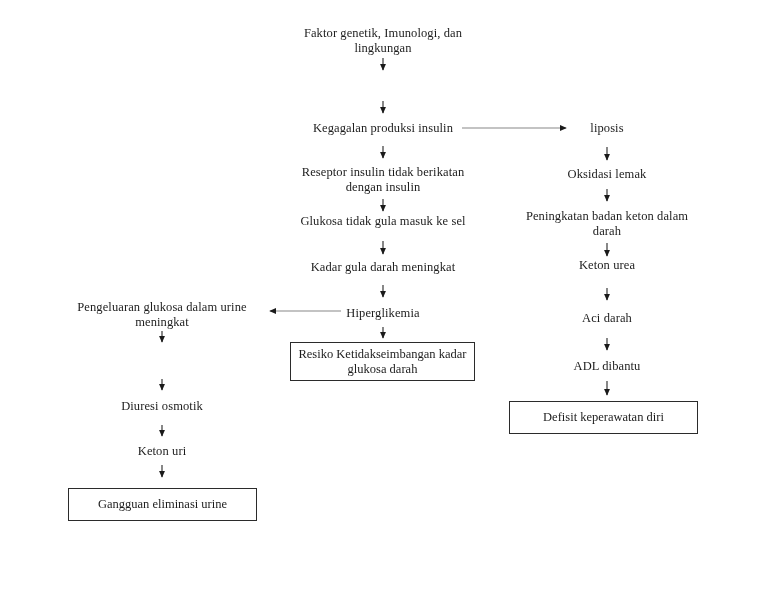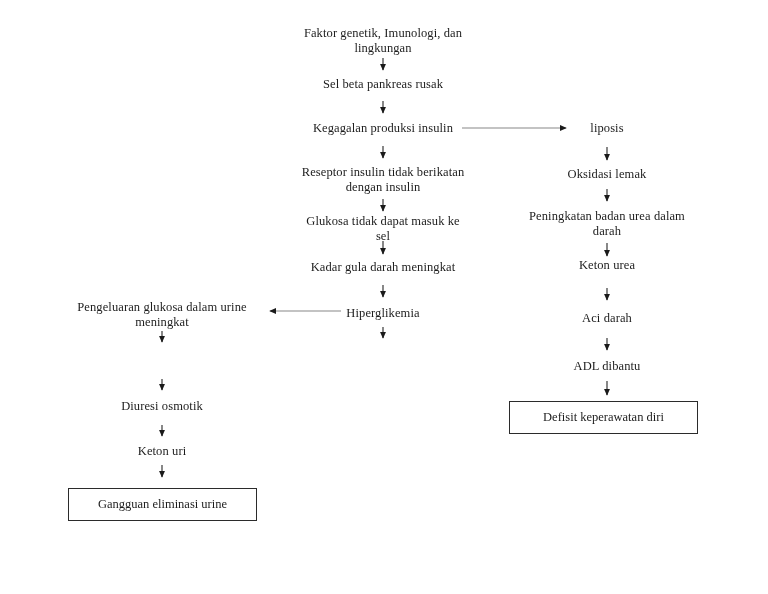--- a/index.html
+++ b/index.html
@@ -73,30 +73,32 @@
 
     <line class="hline" x1="341" y1="311" x2="270" y2="311" marker-end="url(#ah)"></line>
 
     <line class="vline" x1="162" y1="331" x2="162" y2="342" marker-end="url(#ah)"></line>
     <line class="vline" x1="162" y1="379" x2="162" y2="390" marker-end="url(#ah)"></line>
     <line class="vline" x1="162" y1="425" x2="162" y2="436" marker-end="url(#ah)"></line>
     <line class="vline" x1="162" y1="465" x2="162" y2="477" marker-end="url(#ah)"></line>
   </svg>
 
   <div class="node" style="left:298px; top:26px;">Faktor genetik,  Imunologi, dan lingkungan</div>
-  <div class="node" style="left:298px; top:77px;">Sel beta pankreas rusak</div>
   <div class="node" style="left:298px; top:121px;">Kegagalan produksi insulin</div>
   <div class="node" style="left:298px; top:165px;">Reseptor insulin tidak berikatan dengan insulin</div>
-  <div class="node" style="left:298px; top:214px;">Glukosa tidak dapat masuk ke sel</div>
+  <div class="node" style="left:298px; top:214px;">Glukosa tidak gula masuk ke sel</div>
   <div class="node" style="left:298px; top:260px;">Kadar gula darah meningkat</div>
   <div class="node" style="left:298px; top:306px;">Hiperglikemia</div>
+  <div class="box" style="left:290px; top:342px; width:185px; height:39px;">
+    <span>Resiko Ketidakseimbangan kadar glukosa darah</span>
+  </div>
 
   <div class="node" style="left:522px; top:167px;">Oksidasi lemak</div>
   <div class="node" style="left:522px; top:121px;">liposis</div>
-  <div class="node" style="left:522px; top:209px;">Peningkatan badan urea dalam darah</div>
+  <div class="node" style="left:522px; top:209px;">Peningkatan badan keton dalam darah</div>
   <div class="node" style="left:522px; top:258px;">Keton urea</div>
   <div class="node" style="left:522px; top:311px;">Aci darah</div>
   <div class="node" style="left:522px; top:359px;">ADL dibantu</div>
   <div class="box" style="left:509px; top:401px; width:189px; height:33px;">
     <span>Defisit keperawatan diri</span>
   </div>
 
   <div class="node" style="left:77px; top:300px;">Pengeluaran glukosa dalam urine meningkat</div>
   <div class="node" style="left:77px; top:399px;">Diuresi osmotik</div>
   <div class="node" style="left:77px; top:444px;">Keton uri</div>

